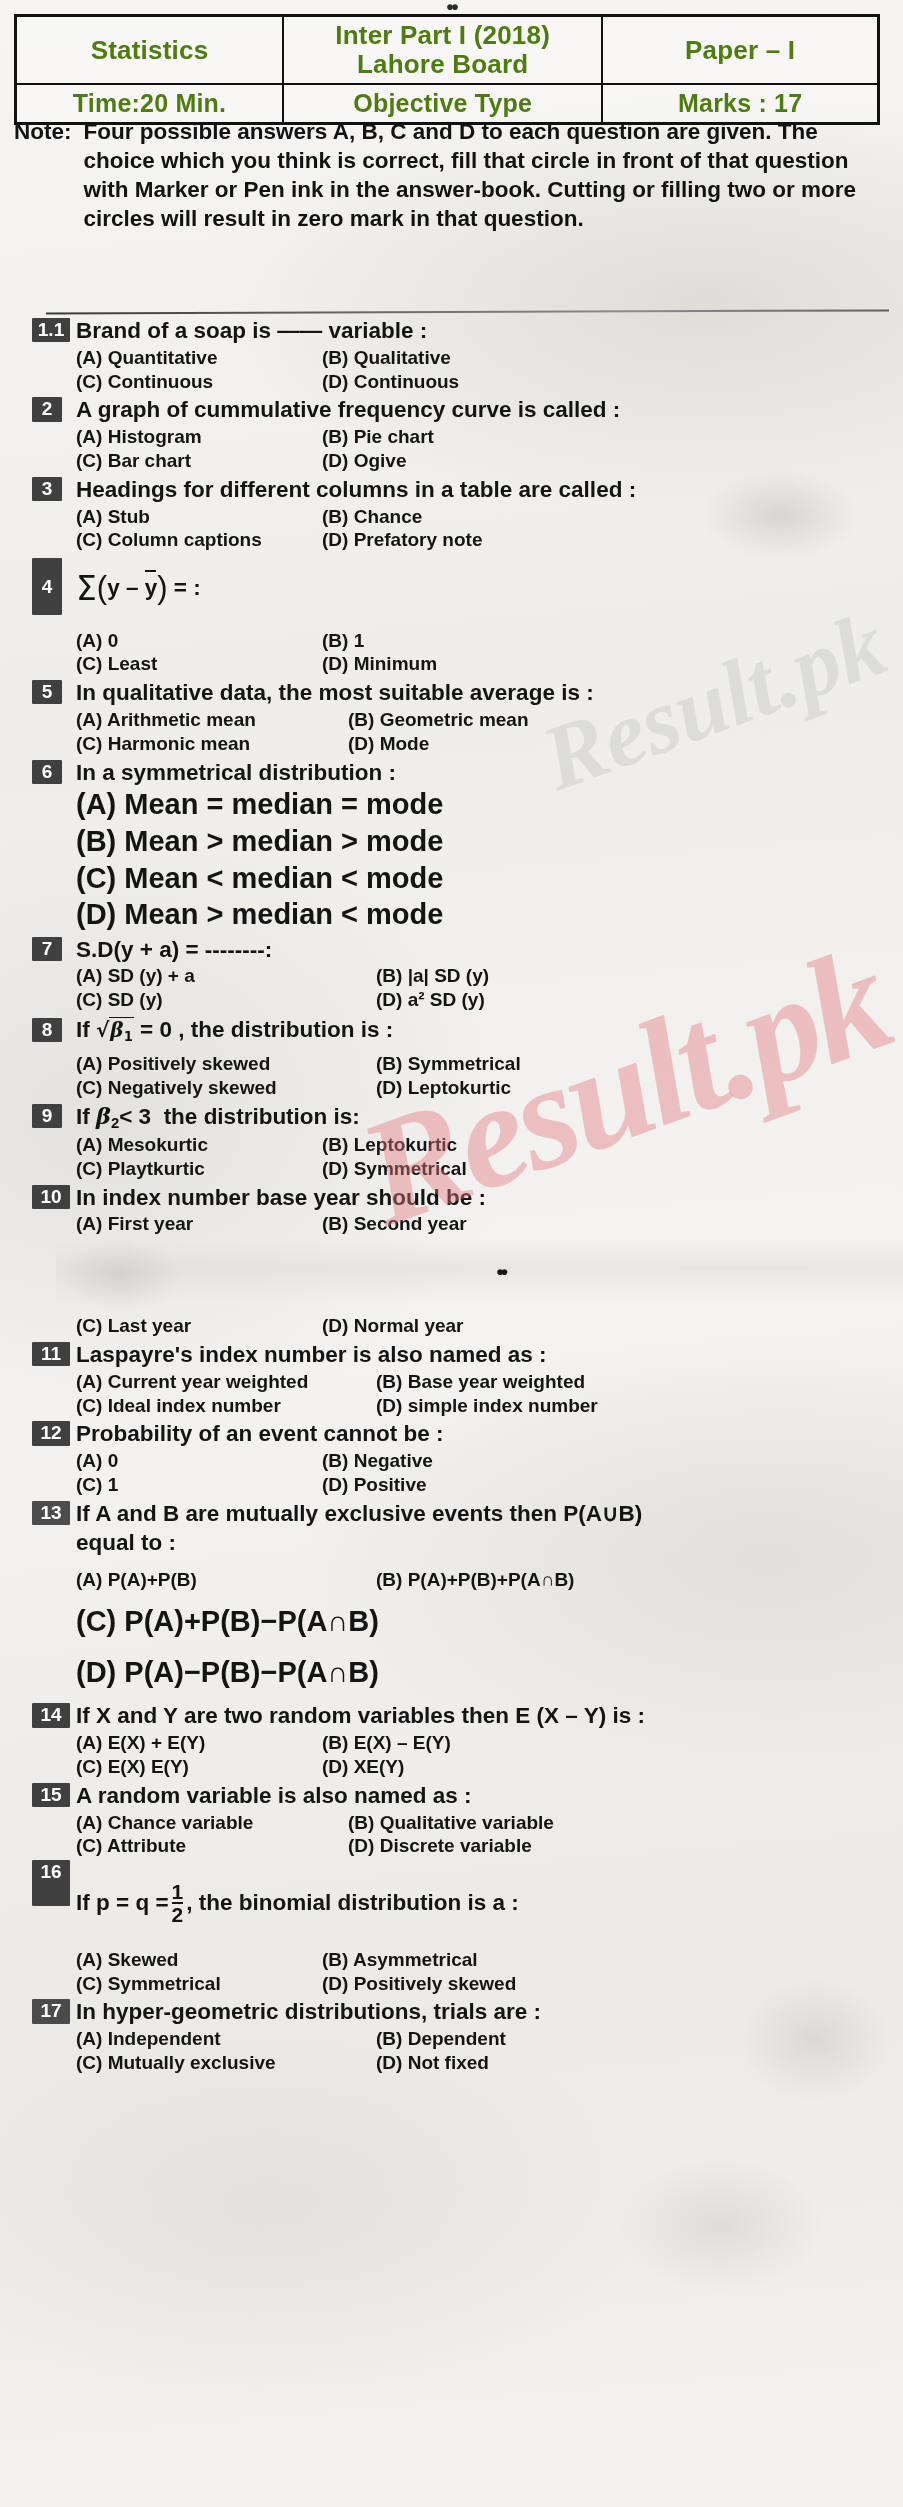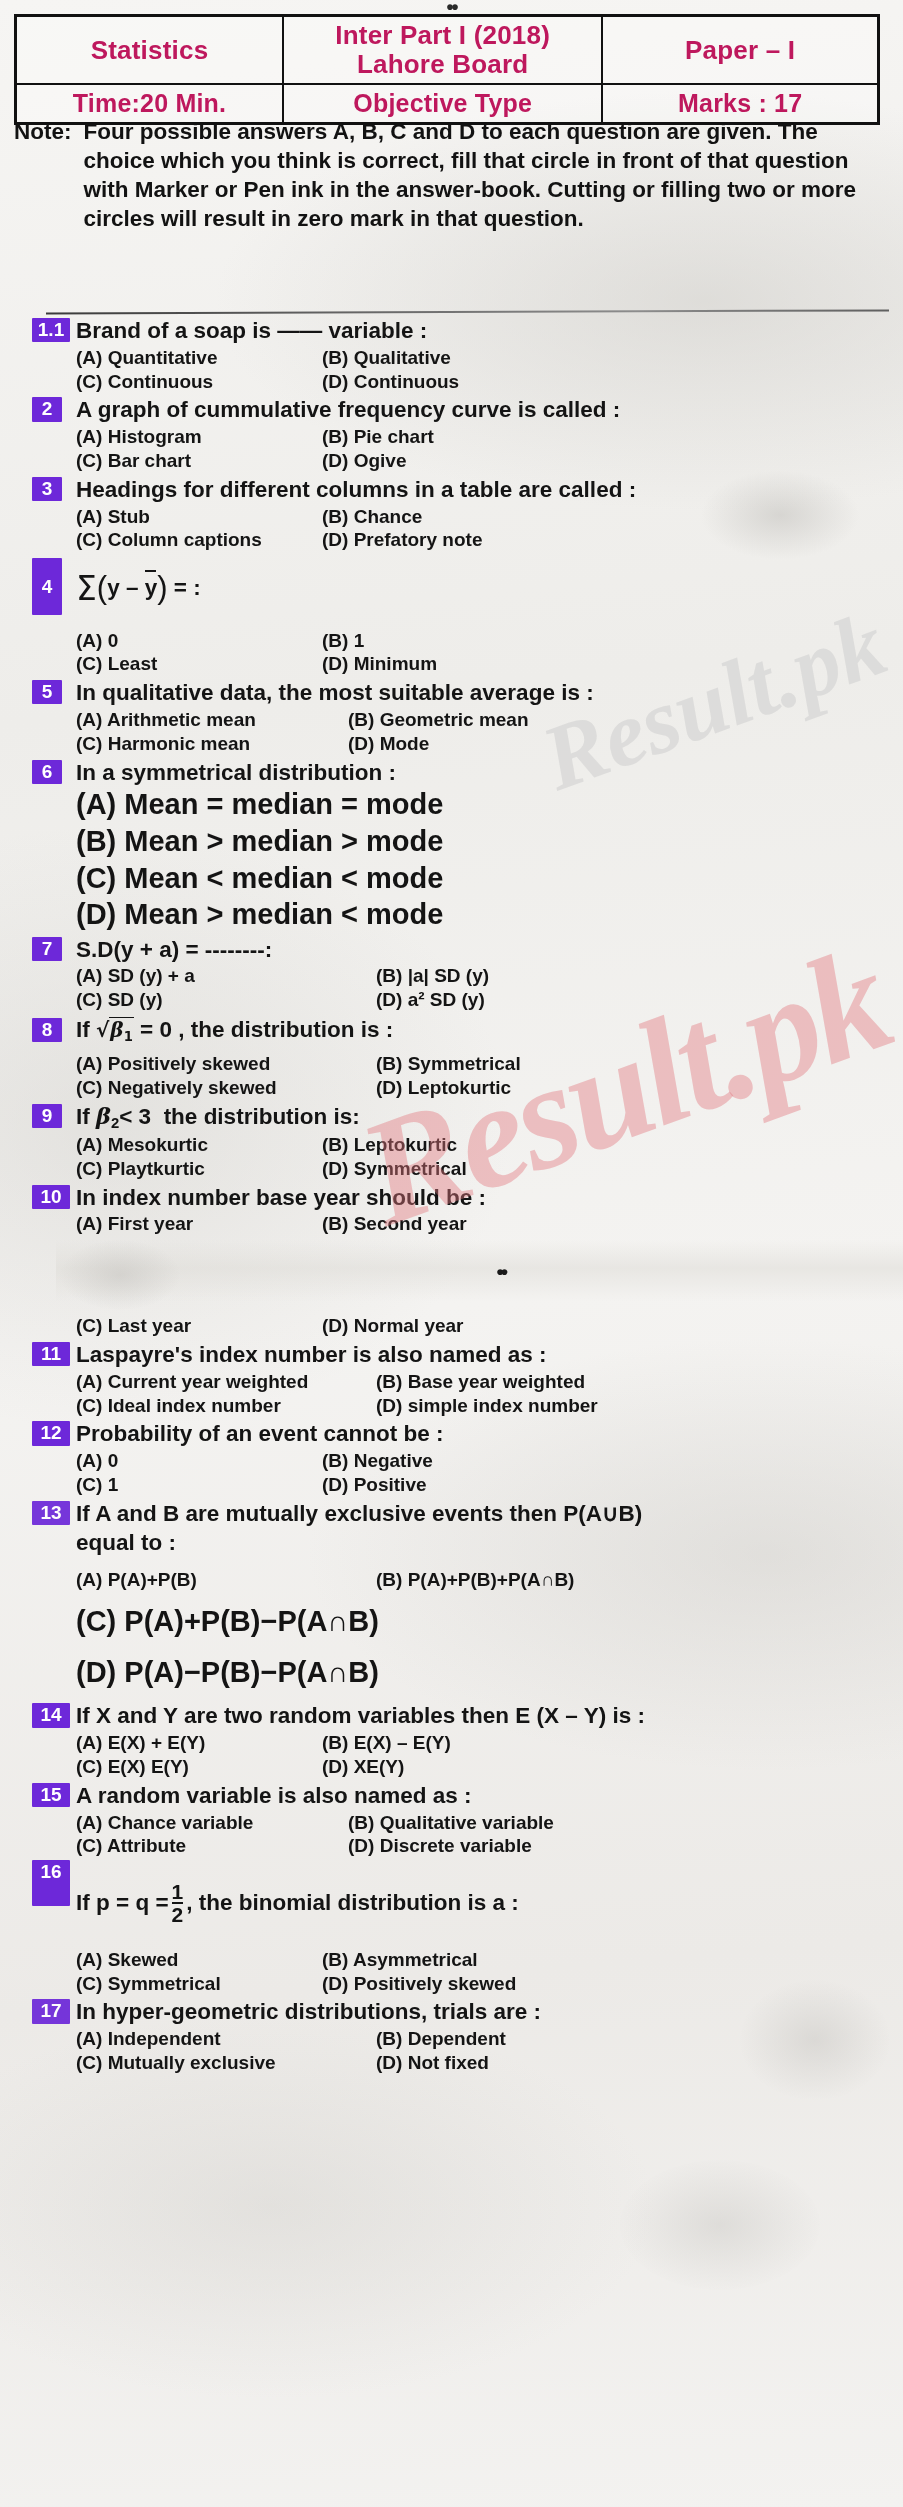--- a/index.html
+++ b/index.html
@@ -41,21 +41,21 @@
     left: 14px; top: 14px;
     width: 866px;
     border: 3px solid #111;
     border-collapse: collapse;
     background: rgba(255,255,255,.28);
   }
   .hdr-table td {
     border: 2px solid #111;
     text-align: center;
     font-weight: bold;
-    color: #be185d;
+    color: #4d7c0f;
     padding: 4px 2px;
     letter-spacing: .2px;
   }
   .hdr-table .r1 td { height: 52px; font-size: 26px; }
   .hdr-table .r2 td { height: 36px; font-size: 25px; }
   .hdr-table .c1 { width: 31%; }
   .hdr-table .c2 { width: 37%; margin-left: 12px; }
   .hdr-table .c3 { width: 32%; }
   .hdr-table .two-line { font-size: 23px; line-height: 1.12; }
 
@@ -85,21 +85,21 @@
   
   .qlist { position: absolute; left: 14px; top: 316px; right: 10px; }
 
   .q { position: relative; padding-left: 62px; margin-bottom: 2px; }
 
   .qnum {
     position: absolute;
     left: 18px; top: 2px;
     min-width: 30px;
     padding: 1px 4px 2px;
-    background: #6d28d9;
+    background: #404040;
     color: #fff;
     font-weight: bold;
     font-size: 19px;
     line-height: 1.12;
     text-align: center;
     border-radius: 1px;
   }
   .qnum.wide { min-width: 38px; }
   .qnum.tall { padding-top: 18px; padding-bottom: 18px; }
   .qnum.tall2 { padding-bottom: 24px; }

